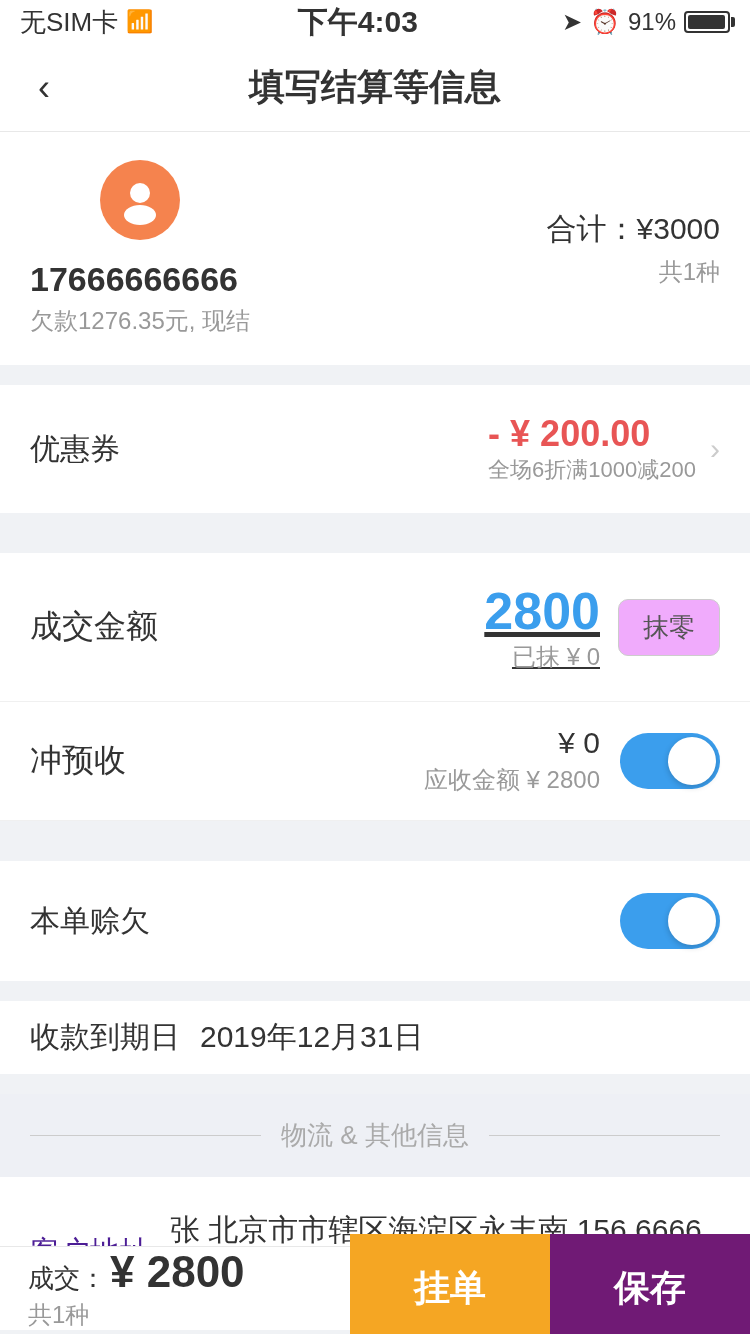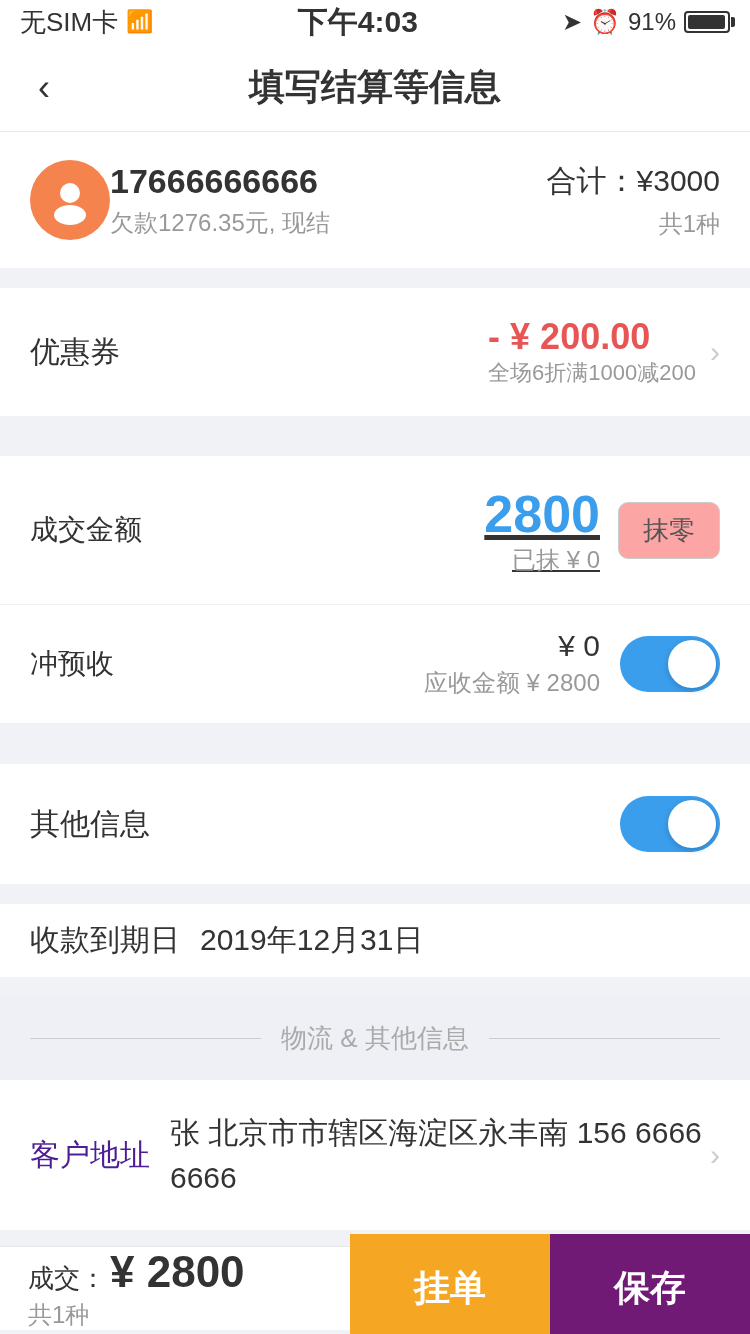--- a/index.html
+++ b/index.html
@@ -90,20 +90,22 @@
       background: #fff;
       padding: 28px 30px;
       display: flex;
       align-items: center;
       justify-content: space-between;
       margin-bottom: 20px;
     }
     .customer-left {
       display: flex;
       align-items: center;
+      gap: 20px;
+      flex-direction: column;
     }
     .avatar {
       width: 80px;
       height: 80px;
       border-radius: 50%;
       background: #f5834e;
       display: flex;
       align-items: center;
       justify-content: center;
       flex-shrink: 0;
@@ -185,40 +187,40 @@
       padding: 28px 30px;
       display: flex;
       align-items: center;
       justify-content: space-between;
       border-bottom: 1px solid #f0f0f0;
     }
     .form-row:last-child {
       border-bottom: none;
     }
     .form-label {
-      font-size: 28px;
+      font-size: 32px;
       color: #333;
     }
     .form-value-area {
       display: flex;
       align-items: center;
       gap: 18px;
     }
     .transaction-amount {
       font-size: 52px;
       font-weight: 700;
       color: #3b9eed;
     }
     .round-btn {
       border: 1px solid #ccc;
       border-radius: 10px;
       padding: 10px 24px;
       font-size: 26px;
       color: #555;
-      background: #fca5a5;
+      background: #f0abfc;
       cursor: pointer;
     }
     .amount-sub {
       font-size: 24px;
       color: #999;
       text-align: right;
     }
     .form-right-col {
       text-align: right;
       text-decoration: underline;
@@ -477,21 +479,21 @@
         <div class="toggle">
           <div class="toggle-knob"></div>
         </div>
       </div>
     </div>
   </div>
 
   <div class="section-sep"></div>
 
   <div class="debt-section">
-    <span class="debt-label">其他信息</span>
+    <span class="debt-label">本单赊欠</span>
     <div class="toggle">
       <div class="toggle-knob"></div>
     </div>
   </div>
 
   <div class="due-section">
     <span class="due-label">收款到期日</span>
     <span class="due-date">2019年12月31日</span>
   </div>
 

